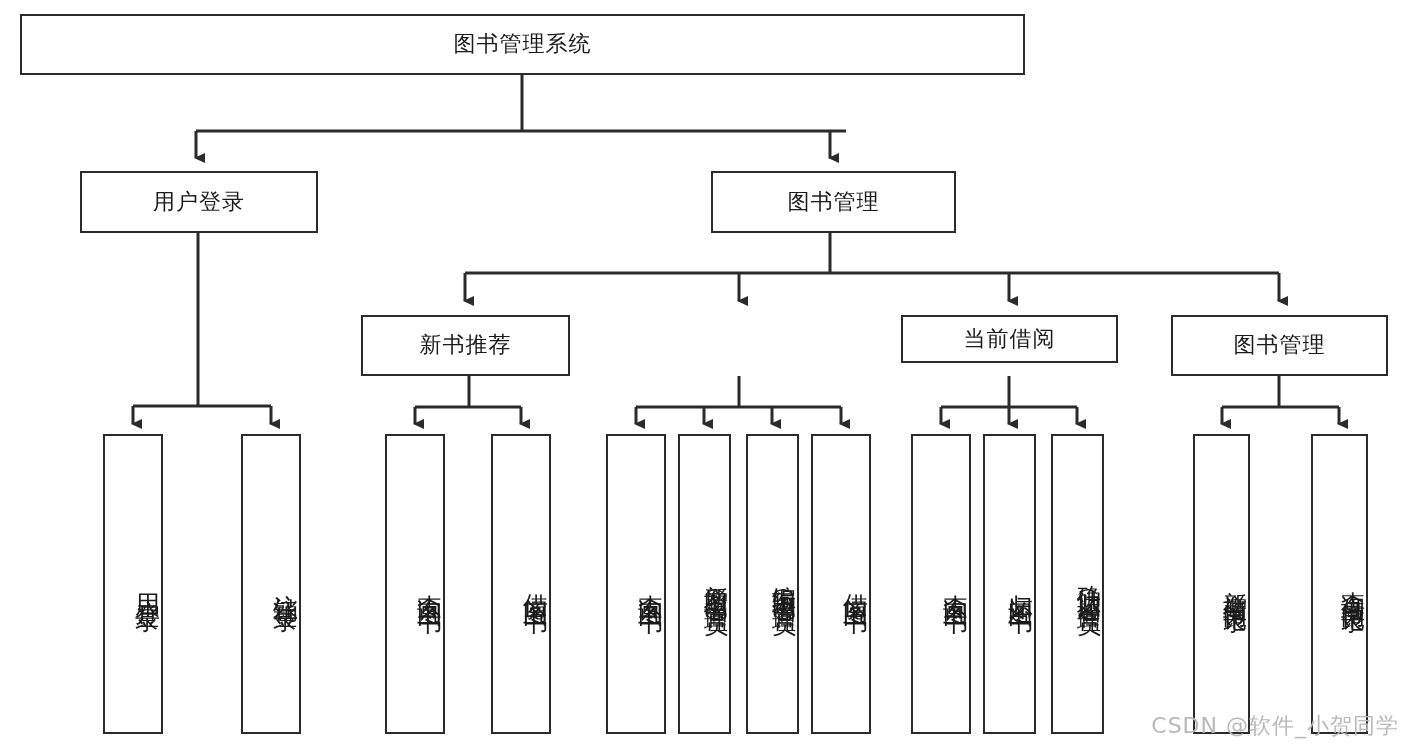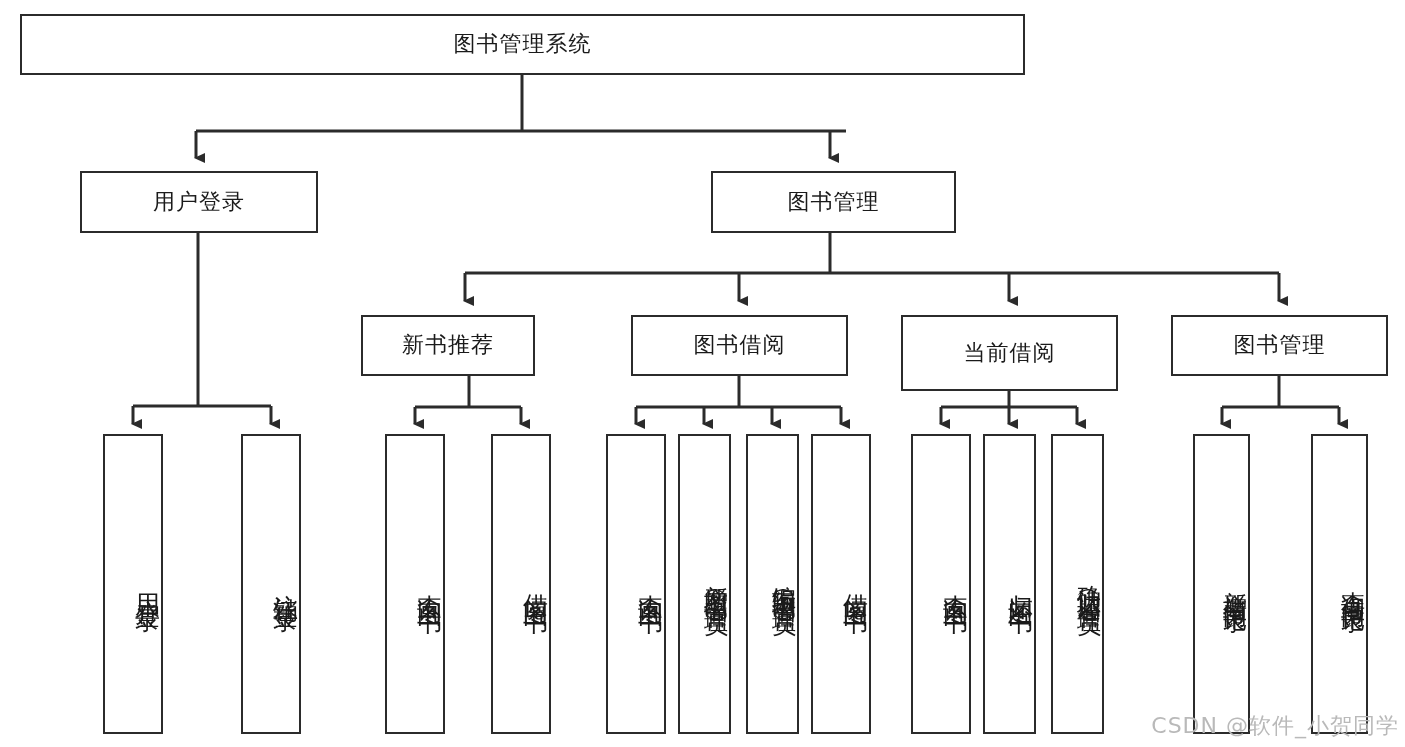--- a/index.html
+++ b/index.html
@@ -108,23 +108,22 @@
       <path d="M1222,407 L1222,424" marker-end="url(#arr)"></path>
       <path d="M1339,407 L1339,424" marker-end="url(#arr)"></path>
     </g>
   </svg>
 
   <div class="node h" style="left:20px;top:14px;width:1005px;height:61px;">图书管理系统</div>
 
   <div class="node h" style="left:80px;top:171px;width:238px;height:62px;">用户登录</div>
   <div class="node h" style="left:711px;top:171px;width:245px;height:62px;">图书管理</div>
 
-  <div class="node h" style="left:361px;top:315px;width:174px;height:61px;">新书推荐</div>
-  <div class="node h" style="left:631px;top:315px;width:217px;height:61px;">图书借阅</div>
-  <div class="node h" style="left:901px;top:315px;width:217px;height:76px;">当前借阅</div>
+  <div class="node h" style="left:361px;top:315px;width:209px;height:61px;">新书推荐</div>
+  <div class="node h" style="left:901px;top:315px;width:217px;height:48px;">当前借阅</div>
   <div class="node h" style="left:1171px;top:315px;width:217px;height:61px;">图书管理</div>
 
   <div class="node v" style="left:103px;top:434px;width:60px;height:300px;">用户登录</div>
   <div class="node v" style="left:241px;top:434px;width:60px;height:300px;">注销登录</div>
 
   <div class="node v" style="left:385px;top:434px;width:60px;height:300px;">查询图书</div>
   <div class="node v" style="left:491px;top:434px;width:60px;height:300px;">借阅图书</div>
 
   <div class="node v" style="left:606px;top:434px;width:60px;height:300px;">查询图书</div>
   <div class="node v tall" style="left:678px;top:434px;width:53px;height:300px;">新增图书（管理员）</div>

